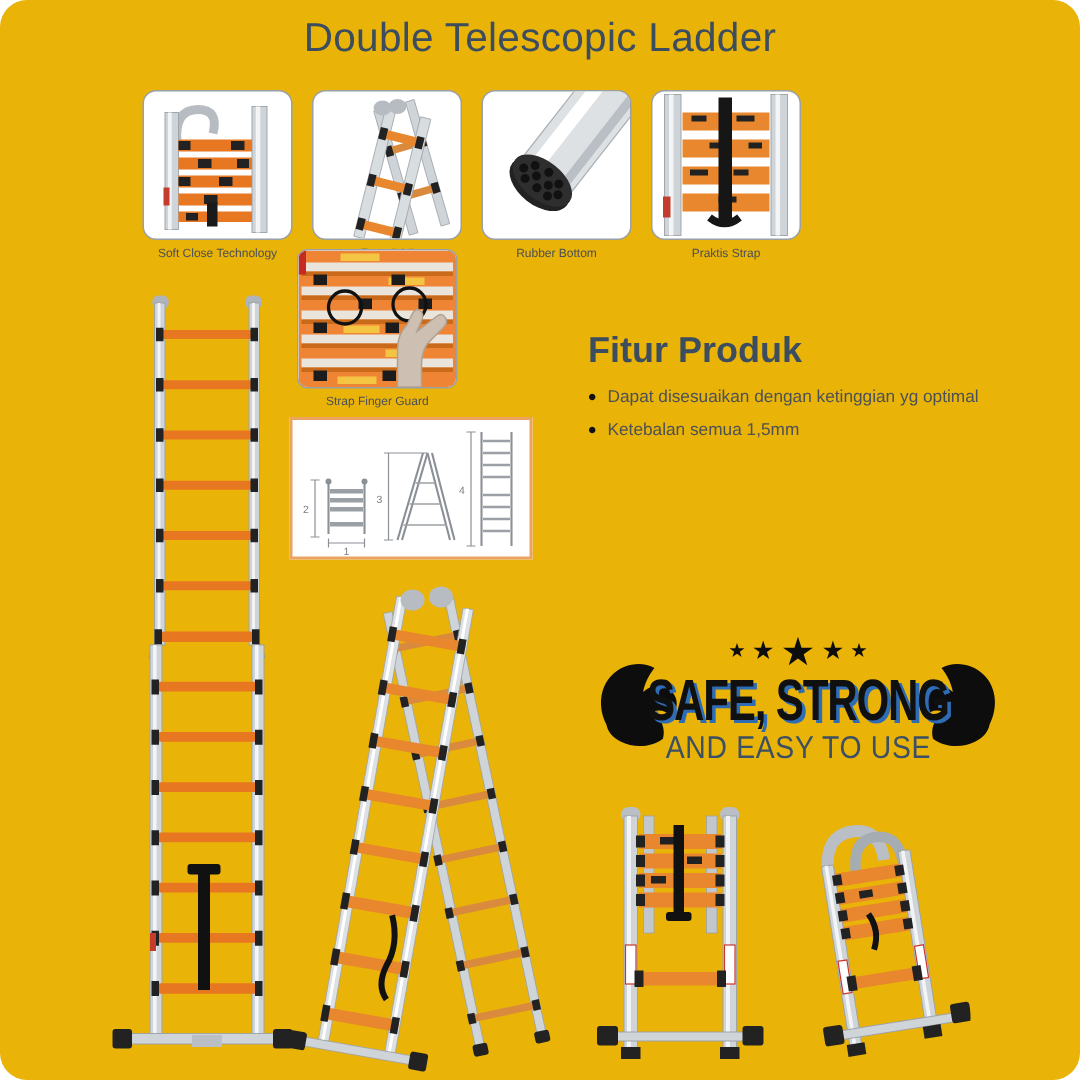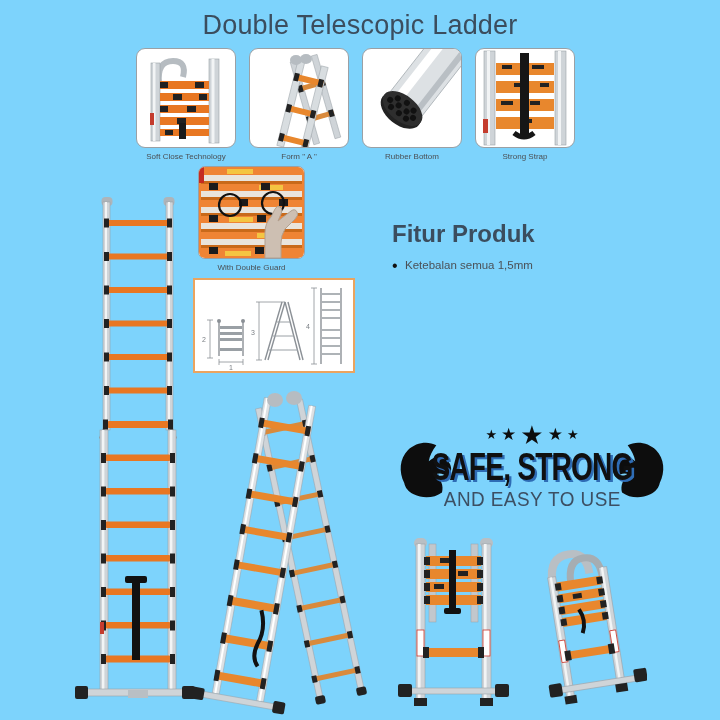--- a/index.html
+++ b/index.html
@@ -1,24 +1,24 @@
 <!DOCTYPE html>
 <html><head>
 <meta charset="utf-8">
 <style>
   * { margin:0; padding:0; box-sizing:border-box; }
   html,body { background:#fff; }
   body { font-family:"Liberation Sans", sans-serif; }
-  .page { position:relative; width:720px; height:720px; background:#7dd3fc; overflow:hidden; }
+  .page { position:relative; width:720px; height:720px; background:#eab308; overflow:hidden;border-radius:18px; }
 
   .title { position:absolute; top:10px; left:0; width:100%; text-align:center;
            font-size:27px; font-weight:400; color:#3b4d5e; letter-spacing:0.2px; }
 
   
-  .thumbs { position:absolute; left:95px; top:48px; display:flex; gap:13px;margin-left:41px; }
+  .thumbs { position:absolute; left:95px; top:60px; display:flex; gap:13px; }
   .thumb { width:100px; }
   .thumb .card { width:100px; height:100px; border:1px solid #9aa0a5; border-radius:9px;
                  background:#fff; overflow:hidden; display:flex; align-items:center; justify-content:center; }
   .thumb .cap, .fg-cap { margin-top:4px; text-align:center; font-size:8px; color:#4a4f54; }
 
   
   .finger-guard { position:absolute; left:198px; top:166px; width:107px; }
   .finger-guard .card { width:107px; height:93px; border:1px solid #9aa0a5; border-radius:7px;
                         overflow:hidden; background:#fff; }
 
@@ -176,21 +176,21 @@
               <rect x="25" y="52" width="12" height="4" fill="#222"></rect>
               <rect x="54" y="52" width="10" height="4" fill="#222"></rect>
             <rect x="20" y="68" width="58" height="12" fill="#e8872d"></rect>
               <rect x="44" y="70" width="12" height="4" fill="#222"></rect>
           </g>
           <rect x="44" y="4" width="9" height="84" fill="#161616"></rect>
           <path d="M38,84 q10,8 20,0" fill="none" stroke="#161616" stroke-width="5"></path>
           <rect x="7" y="70" width="5" height="14" fill="#c43c2e"></rect>
         </svg>
       </div>
-      <div class="cap">Strong Strap</div>
+      <div class="cap">Praktis Strap</div>
     </div>
   </div>
 
   <div class="finger-guard">
     <div class="card">
       <svg width="105" height="91" viewBox="0 0 105 91">
         <rect x="0" y="0" width="105" height="91" fill="#ef8434"></rect>
         <g>
           <rect x="2" y="8" width="101" height="6" fill="#e9e4dc"></rect>
             <rect x="2" y="14" width="101" height="3" fill="#c96a1a"></rect>
@@ -219,21 +219,21 @@
             <rect x="56" y="80" width="9" height="7"></rect>
           <rect x="40" y="32" width="9" height="7"></rect>
             <rect x="80" y="32" width="9" height="7"></rect>
         </g>
         <rect x="0" y="0" width="5" height="16" fill="#c42b22"></rect>
         <circle cx="31" cy="38" r="11" fill="none" stroke="#111" stroke-width="2.2"></circle>
         <circle cx="74" cy="36" r="11" fill="none" stroke="#111" stroke-width="2.2"></circle>
         <path d="M66,91 L66,66 Q66,56 72,50 L76,42 Q78,38 81,40 Q84,42 82,47 L79,54 L92,44 Q96,41 98,45 Q100,48 96,52 L86,62 Q82,68 82,76 L82,91 Z" fill="#cdbfb2" stroke="#b2a08f" stroke-width="1"></path>
       </svg>
     </div>
-    <div class="fg-cap">With Double Guard</div>
+    <div class="fg-cap">Strap Finger Guard</div>
   </div>
 
   <div class="diagram">
     <svg width="158" height="91" viewBox="0 0 158 91">
 
       <g stroke="#8b9096" stroke-width="1.4" fill="none">
         <line x1="24" y1="42" x2="24" y2="76"></line>
           <line x1="48" y1="42" x2="48" y2="76"></line>
       </g>
       <g fill="#9aa0a5">
@@ -292,20 +292,21 @@
           <line x1="116" y1="8" x2="122" y2="8"></line>
           <line x1="116" y1="84" x2="122" y2="84"></line>
       </g>
       <text class="dim" x="111" y="49">4</text>
     </svg>
   </div>
 
   <div class="features">
     <h2>Fitur Produk</h2>
     <ul>
+      <li>Dapat disesuaikan dengan ketinggian yg optimal</li>
       <li>Ketebalan semua 1,5mm</li>
     </ul>
   </div>
 
   <div class="badge">
     <svg class="arm left" viewBox="0 0 60 70">
       <path fill="#0d0d0d" d="M8,52 C2,40 3,26 12,17 C20,9 33,7 42,12 C38,17 35,23 34,29 C41,22 51,23 56,31 C59,36 58,42 54,46 C50,42 45,41 41,43 C47,48 50,55 48,62 C40,68 28,69 18,64 C12,61 9,57 8,52 Z"></path>
     </svg>
     <svg class="arm right" viewBox="0 0 60 70">
       <path fill="#0d0d0d" d="M8,52 C2,40 3,26 12,17 C20,9 33,7 42,12 C38,17 35,23 34,29 C41,22 51,23 56,31 C59,36 58,42 54,46 C50,42 45,41 41,43 C47,48 50,55 48,62 C40,68 28,69 18,64 C12,61 9,57 8,52 Z"></path>

